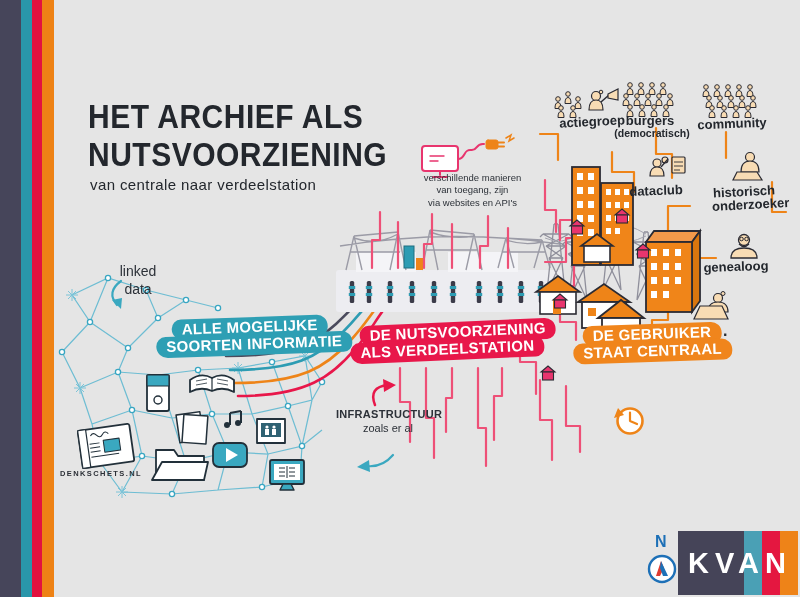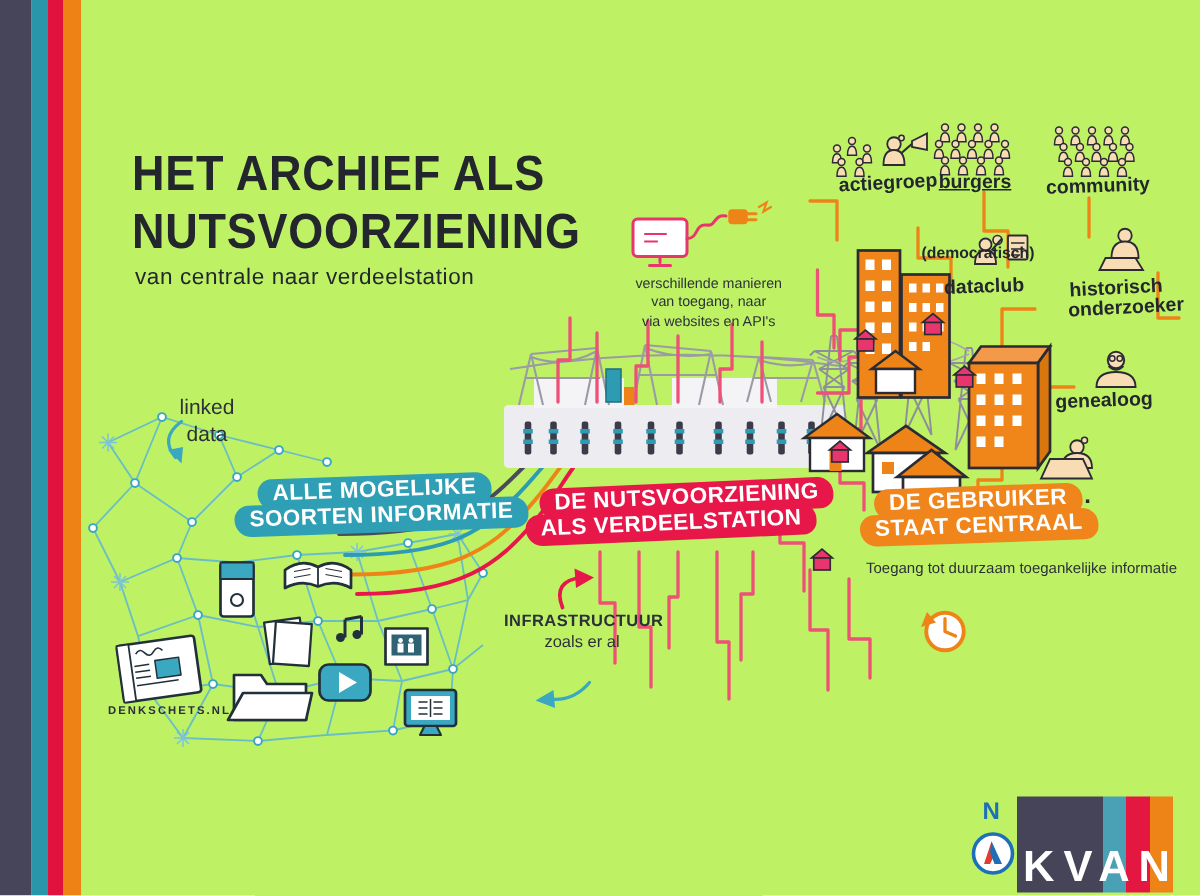--- a/index.html
+++ b/index.html
@@ -1,42 +1,42 @@
 <!DOCTYPE html>
 <html><head>
 <meta charset="utf-8">
 <style>
   html,body{margin:0;padding:0;background:#fff;}
-  #stage{position:relative;width:800px;height:597px;background:#bef264;overflow:hidden;
+  #stage{position:relative;width:800px;height:597px;background:#e5e5e5;overflow:hidden;
          font-family:"Liberation Sans","DejaVu Sans",sans-serif;color:#262b31;}
   #art{position:absolute;left:0;top:0;z-index:1;}
   .t{position:absolute;z-index:2;}
   .stripe{position:absolute;top:0;bottom:0;z-index:3;}
   
   .title{left:88px;top:97px;font-weight:800;font-size:30px;line-height:35px;letter-spacing:.5px;
          transform:scaleY(1.1);transform-origin:0 0;color:#23272d;}
   .subtitle{left:90px;top:176px;font-size:15px;font-weight:500;letter-spacing:.4px;color:#23272d;text-align:right;}
   
   .banner{line-height:1;z-index:4;}
   .blob{display:inline-block;color:#fff;font-weight:700;font-size:15px;letter-spacing:.3px;
         padding:2px 10px 4px;border-radius:14px 16px 13px 17px;white-space:nowrap;}
   .banner .l2{margin-top:-4px;}
   .cyanb .blob{background:#2E9FB4;}
   .redb .blob{background:#E8174A;}
   .orangeb .blob{background:#F0851C;}
   
   .note{font-size:10px;line-height:1.3;font-weight:500;text-align:center;color:#2c3138;}
   .grplabel{font-size:13px;font-weight:600;text-align:center;color:#23272d;}
   .caps{font-weight:700;letter-spacing:.3px;}
-  .credit{left:72px;top:469px;font-size:7.5px;font-weight:700;letter-spacing:1.4px;color:#2b2f36;}
+  .credit{left:60px;top:469px;font-size:7.5px;font-weight:700;letter-spacing:1.4px;color:#2b2f36;}
   
   .na-text{left:566px;top:552px;width:80px;text-align:right;font-size:13px;font-weight:700;
            line-height:1.12;color:#1D70B7;}
   .na-n{left:655px;top:533px;font-size:16px;font-weight:800;color:#1D70B7;}
-  .kvan{left:678px;top:531px;width:104px;height:64px;z-index:2;display:flex;align-items:flex-end;
+  .kvan{left:678px;top:531px;width:120px;height:64px;z-index:2;display:flex;align-items:center;
         background:linear-gradient(90deg,#454458 0 55%,#4AA0B5 55% 70%,#E41740 70% 85%,#EE8318 85% 100%);}
   .kvan span{width:100%;text-align:center;color:#fff;font-weight:800;font-size:29px;letter-spacing:6px;
              padding-left:4px;}
 </style>
 </head>
 <body>
 
 <div id="stage">
 
   <div class="stripe" style="left:0;width:21px;background:#46455A"></div>
@@ -439,43 +439,42 @@
   <div class="t banner redb" style="left:350px;top:322px;transform:rotate(-2.5deg);">
     <div style="margin-left:10px;"><span class="blob">DE NUTSVOORZIENING</span></div>
     <div class="l2"><span class="blob">ALS VERDEELSTATION</span></div>
   </div>
 
   <div class="t banner orangeb" style="left:573px;top:324px;transform:rotate(-2deg);">
     <div style="margin-left:10px;"><span class="blob">DE GEBRUIKER</span></div>
     <div class="l2"><span class="blob">STAAT CENTRAAL</span></div>
   </div>
 
-  <div class="t note" style="left:410px;top:172px;width:125px;font-size:9.5px;margin-top:12px;">
+  <div class="t note" style="left:410px;top:172px;width:125px;font-size:9.5px;">
     <div>verschillende manieren</div>
-    <div>van toegang, naar</div>
+    <div>van toegang, zijn</div>
     <div>via websites en API's</div>
   </div>
 
   <div class="t note" style="left:336px;top:407px;width:104px;font-size:11px;">
     <div class="caps">INFRASTRUCTUUR</div>
     <div>zoals er al</div>
   </div>
 
   <div class="t grplabel" style="left:552px;top:114px;width:80px;transform:rotate(-3deg);">actiegroep</div>
-  <div class="t grplabel" style="left:618px;top:113px;width:64px;text-decoration:underline;">burgers</div>
-  <div class="t grplabel" style="left:610px;top:127px;width:84px;font-size:10.5px;margin-top:36px;">(democratisch)</div>
+  <div class="t grplabel" style="left:618px;top:113px;width:64px;">burgers</div>
+  <div class="t grplabel" style="left:610px;top:127px;width:84px;font-size:10.5px;">(democratisch)</div>
   <div class="t grplabel" style="left:694px;top:116px;width:76px;transform:rotate(-2deg);">community</div>
   <div class="t grplabel" style="left:626px;top:183px;width:60px;transform:rotate(-2deg);">dataclub</div>
   <div class="t grplabel" style="left:708px;top:184px;width:72px;transform:rotate(-3deg);">historisch</div>
   <div class="t grplabel" style="left:712px;top:197px;width:76px;transform:rotate(-3deg);">onderzoeker</div>
   <div class="t grplabel" style="left:700px;top:259px;width:72px;transform:rotate(-2deg);">genealoog</div>
   <div class="t" style="left:710px;top:322px;font-size:16px;font-weight:800;letter-spacing:2px;">...</div>
 
   <div class="t note" style="left:566px;top:373px;width:230px;font-size:10px;">
-    <div>Toegang tot duurzaam toegankelijke informatie</div>
   </div>
 
   <div class="t credit">DENKSCHETS.NL</div>
 
   <div class="t na-n">N</div>
 
   <div class="t kvan">
     <span>KVAN</span>
   </div>
 

